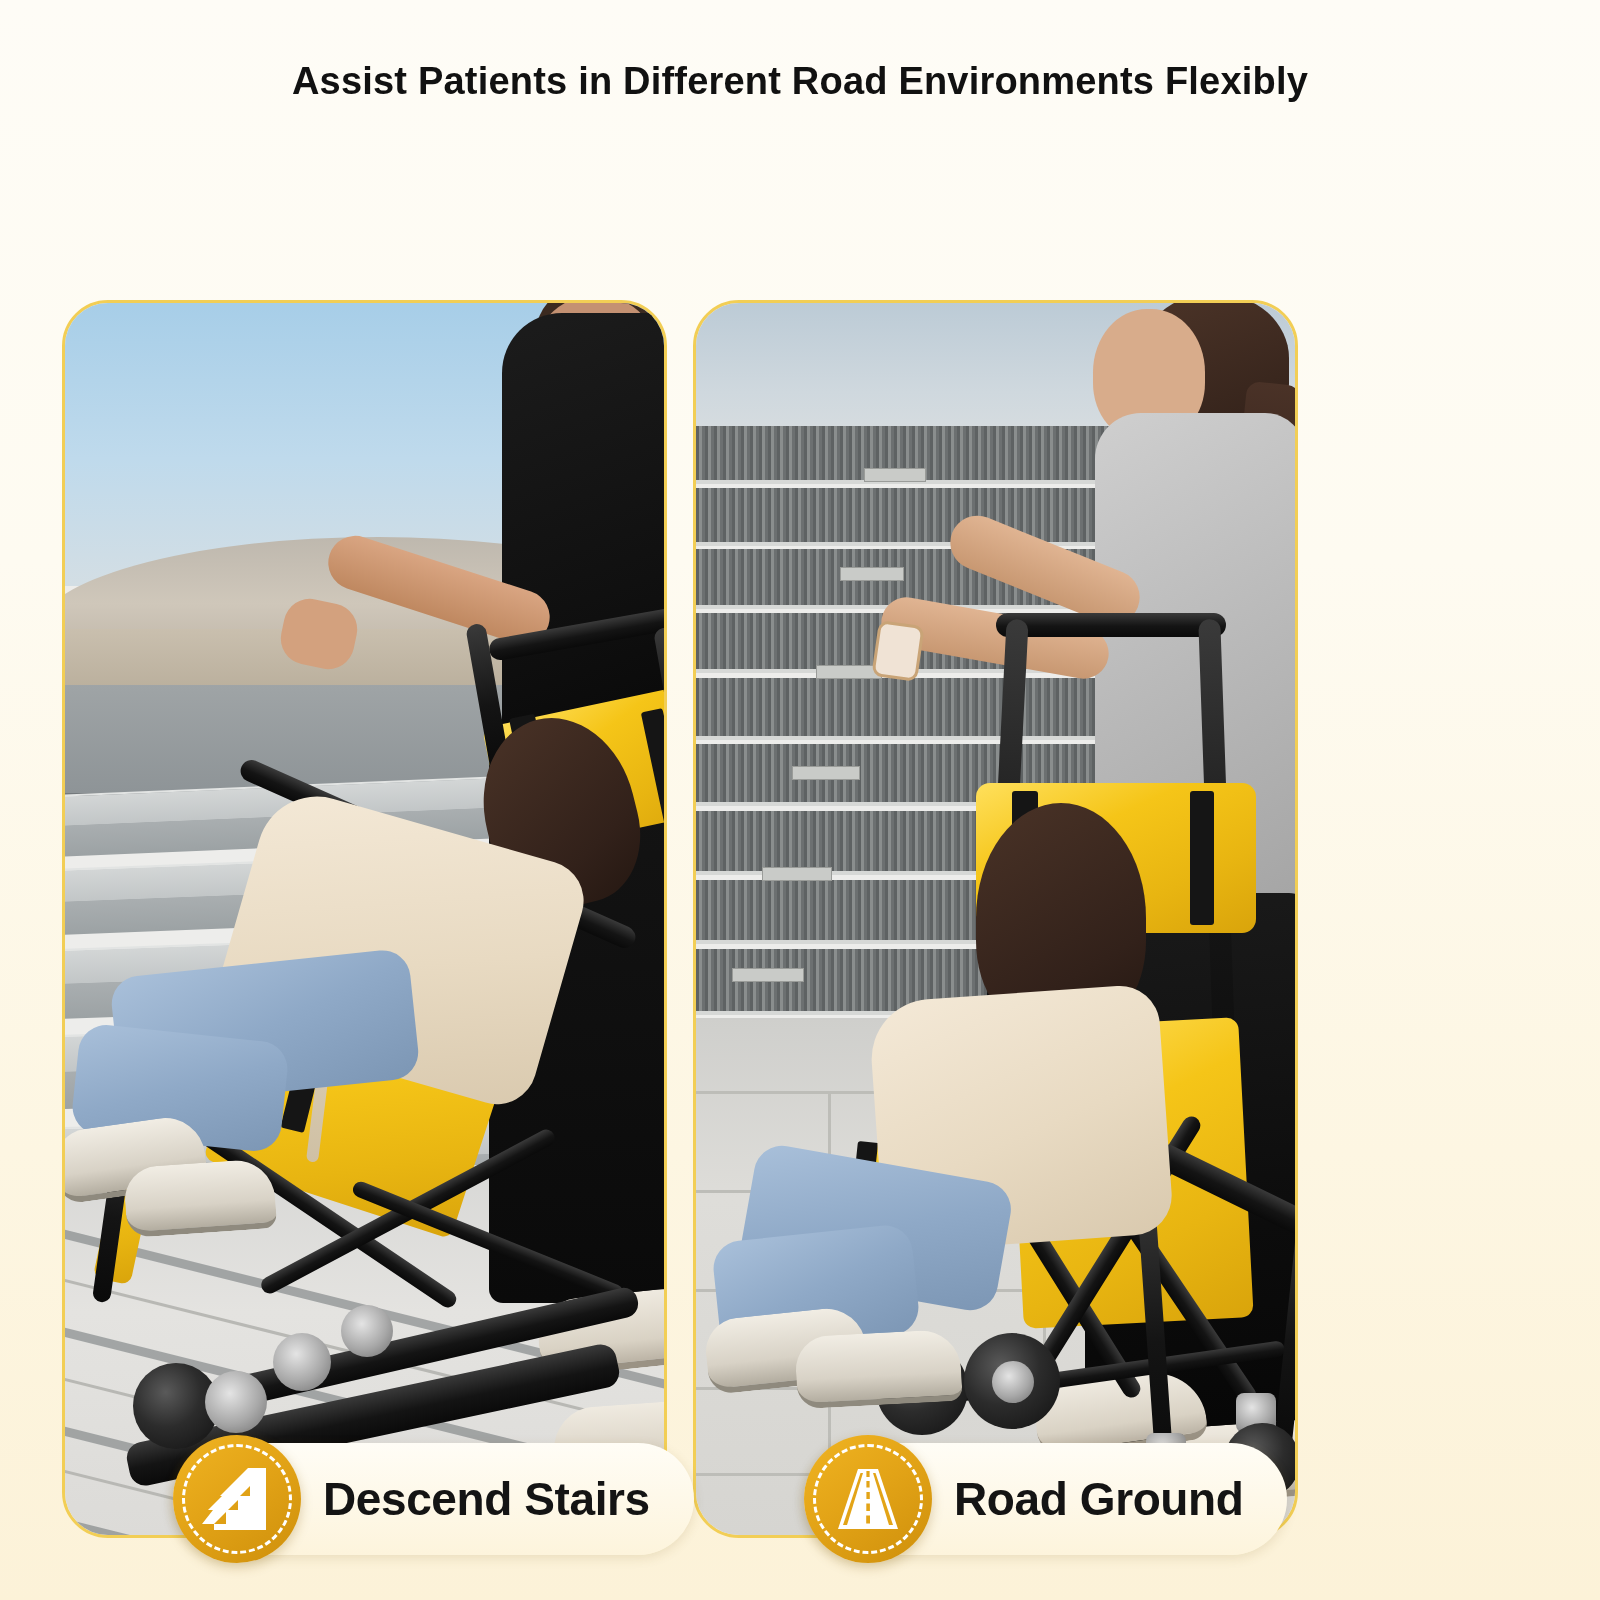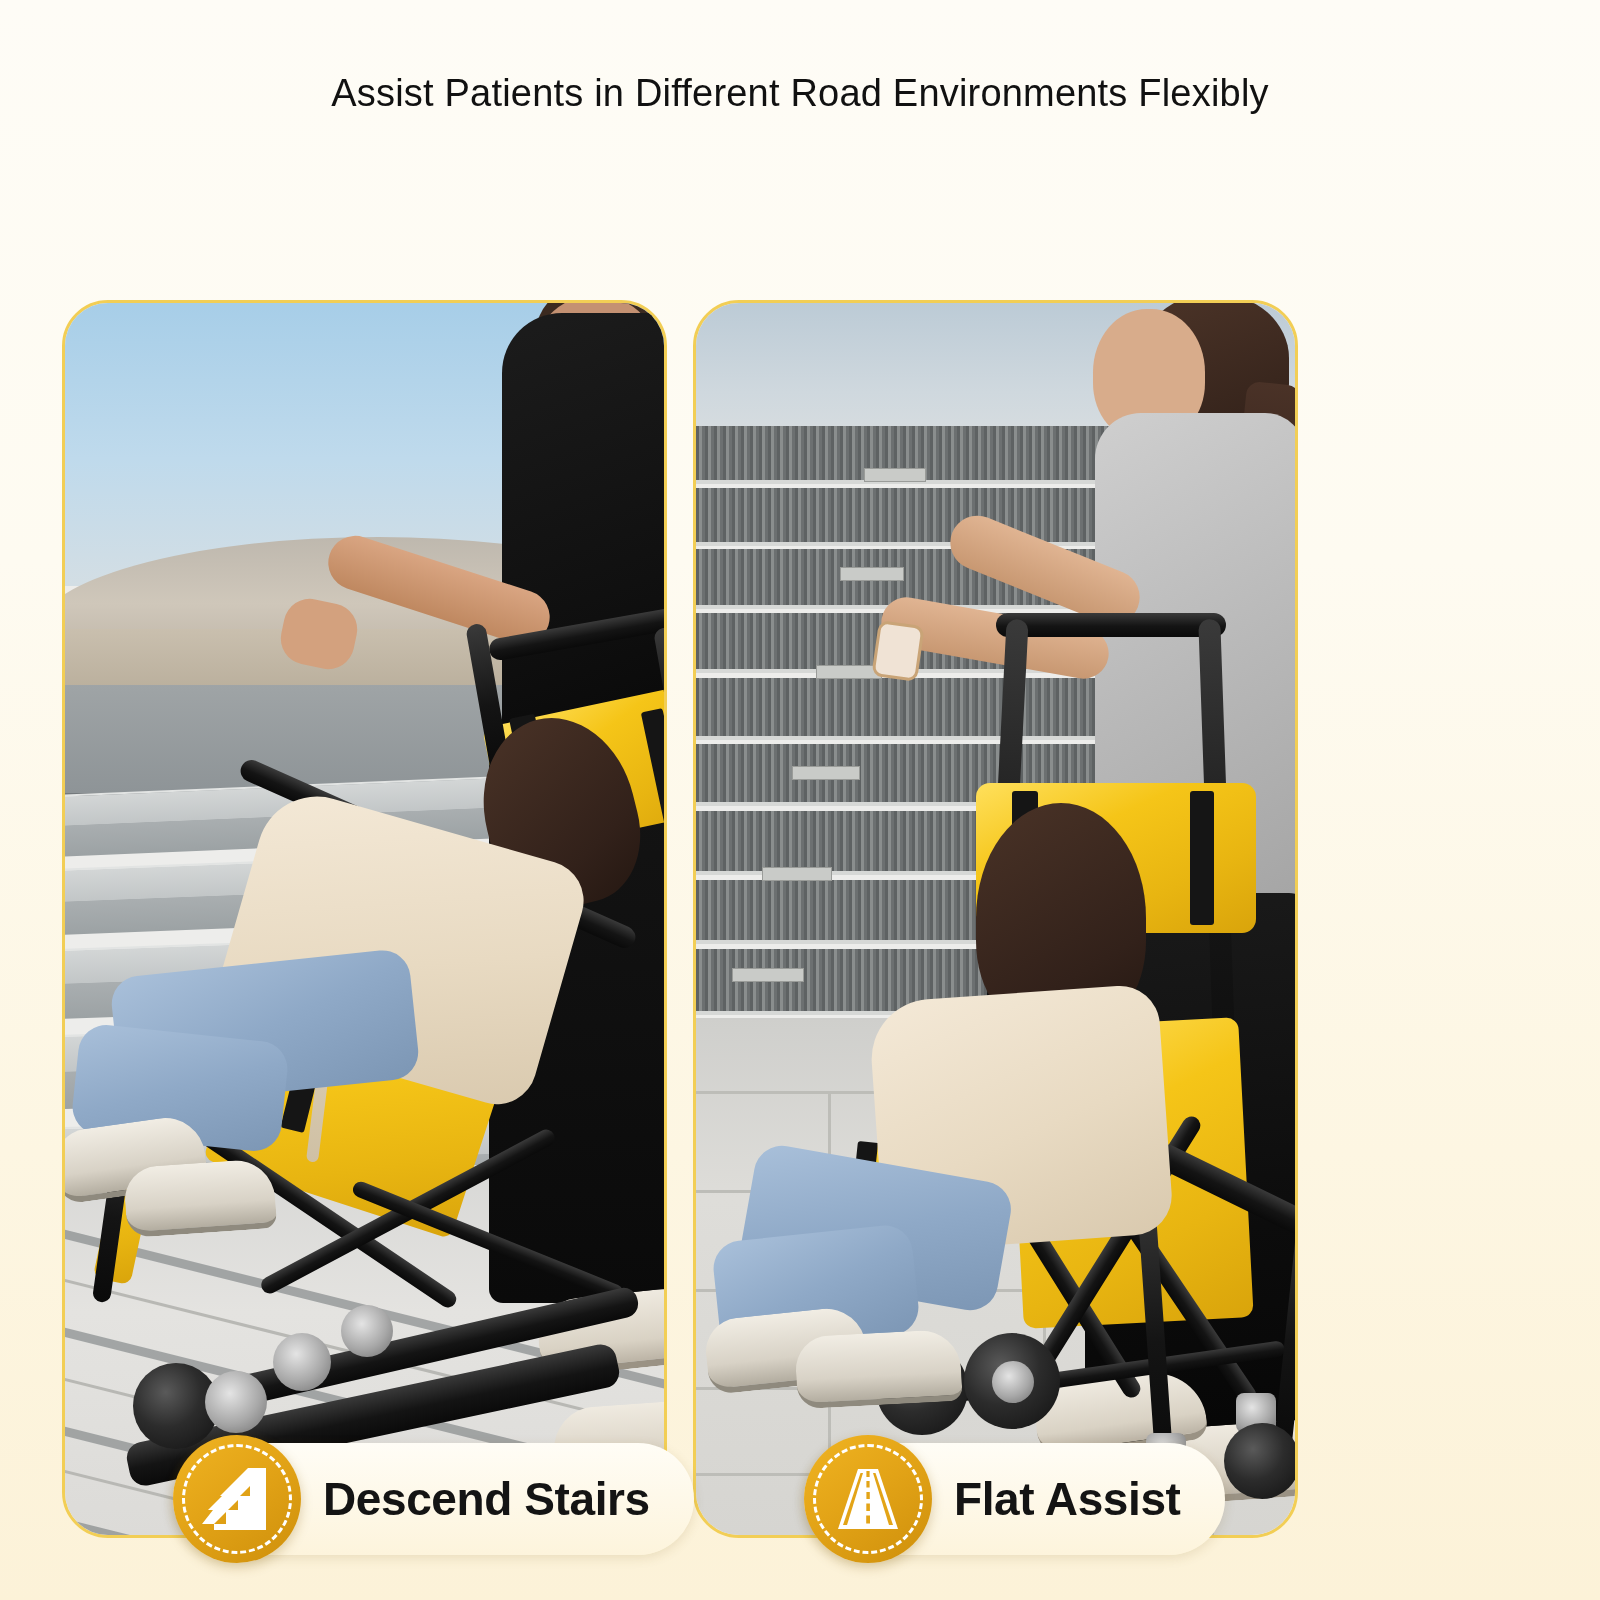--- a/index.html
+++ b/index.html
@@ -10,21 +10,21 @@
     overflow:hidden; position:relative;
   }
 
   
   #header { width:100%; text-align:center; padding-top:40px; }
   #title {
     font-size:108px; font-weight:bold; letter-spacing:-2px;
     color:#0B0B0B; line-height:1.06;
   }
   #subtitle {
-    font-size:38px; font-weight:400; color:#111; margin-top:32px; letter-spacing:.2px;
+    font-size:38px; font-weight:700; color:#111; margin-top:20px; letter-spacing:.2px;
   }
 
   
   #panels {
     position:absolute; top:300px; left:62px; width:1236px; height:1240px;
     display:flex; gap:26px;
   }
   .panel {
     position:relative; width:726px; height:1238px;
     border:3px solid #F2CE55; border-radius:46px;
@@ -400,21 +400,21 @@
         <div class="p-jeans" style="left:-10px;top:300px;width:260px;height:130px;transform:rotate(10deg);"></div>
         <div class="p-jeans" style="left:-40px;top:370px;width:200px;height:110px;transform:rotate(-6deg);"></div>
         <div class="p-shoe" style="left:-50px;top:450px;width:160px;height:74px;transform:rotate(-6deg);"></div>
         <div class="p-shoe" style="left:40px;top:470px;width:165px;height:72px;transform:rotate(-3deg);"></div>
       </div>
 
     </div>
 
     <div class="badge" style="left:108px;bottom:-20px;">
       <div class="badge-pill">
-        <span>Flat Assist</span>
+        <span>Road Ground</span>
       </div>
       <div class="badge-circle">
         <div class="badge-dash"></div>
         <svg width="76" height="76" viewBox="0 0 76 76">
           <polygon points="28,8 48,8 68,68 8,68" fill="#FFFFFF"></polygon>
           <polygon points="30.5,12 33,12 17,64 13,64" fill="#E3A417"></polygon>
           <polygon points="45.5,12 43,12 59,64 63,64" fill="#E3A417"></polygon>
           <g fill="#E3A417">
             <rect x="36.4" y="10" width="3.2" height="6"></rect>
             <rect x="36.4" y="20" width="3.2" height="6.5"></rect>

